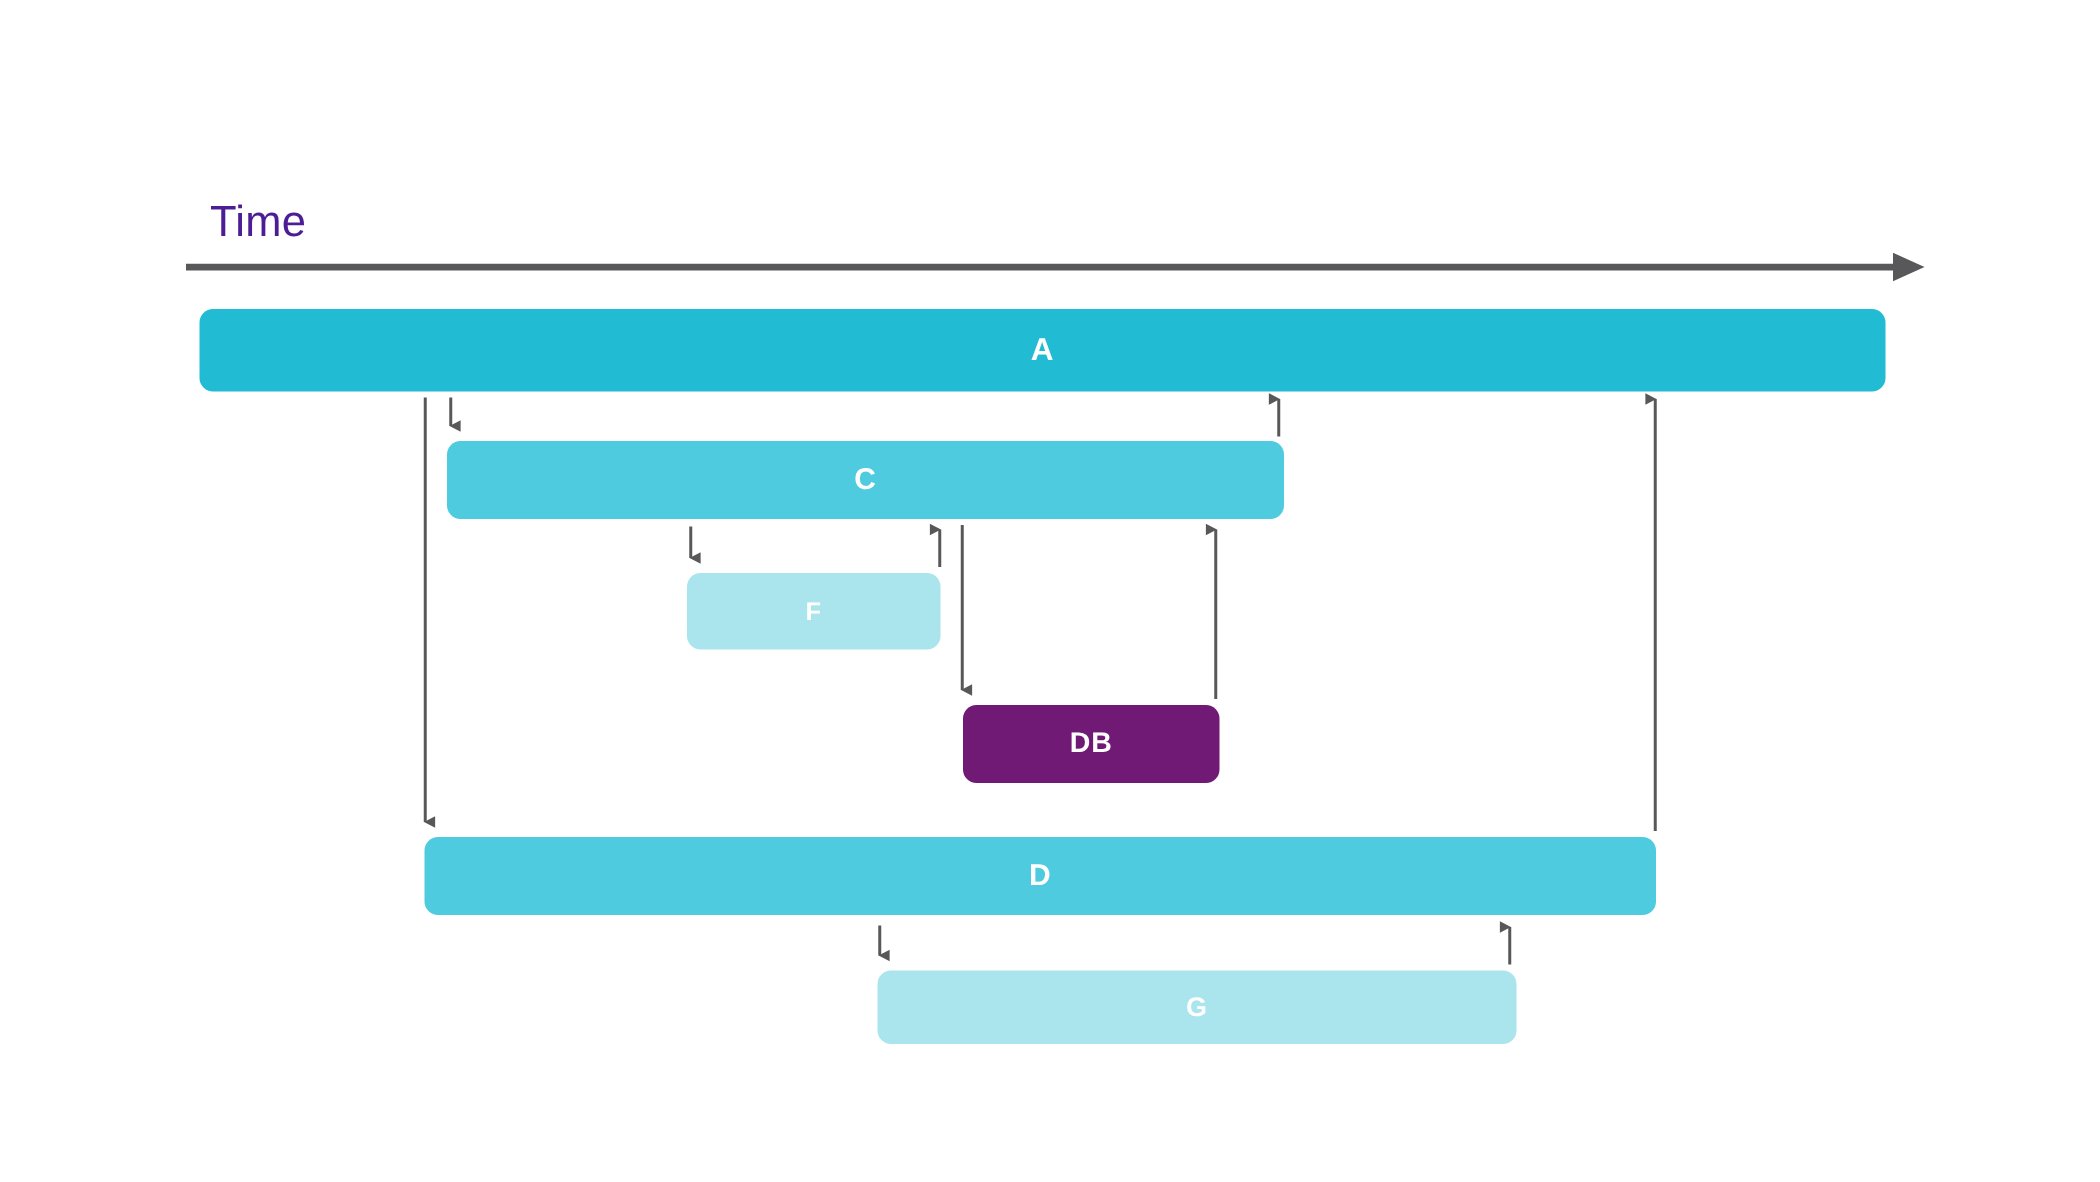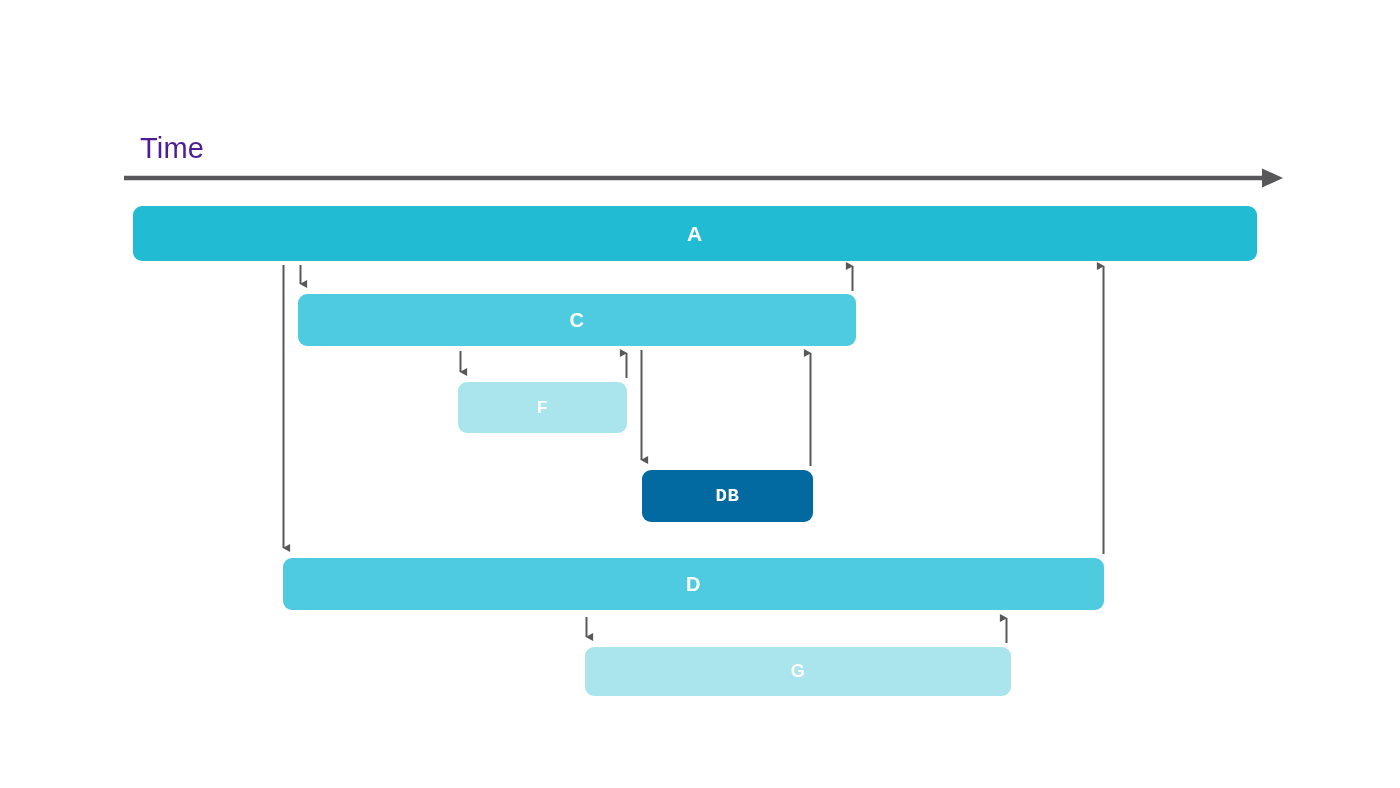--- a/index.html
+++ b/index.html
@@ -52,21 +52,21 @@
   .bar-label {
     pointer-events: none;
   }
   .bar-a  { left: 133px; top: 206px; width: 1124px; height: 55px; border-radius: 9px;
             background: #21bcd4; font-size: 21px; }
   .bar-c  { left: 298px; top: 294px; width: 558px; height: 52px; border-radius: 9px;
             background: #4fcbe0; font-size: 20px; }
   .bar-f  { left: 458px; top: 382px; width: 169px; height: 51px; border-radius: 9px;
             background: #aae5ee; font-size: 17px; }
   .bar-db { left: 642px; top: 470px; width: 171px; height: 52px; border-radius: 9px;
-            background: #0369a1; font-size: 19px; font-family: Liberation Mono, monospace; }
+            background: #701a75; font-size: 19px; }
   .bar-d  { left: 283px; top: 558px; width: 821px; height: 52px; border-radius: 9px;
             background: #4fcbe0; font-size: 20px; }
   .bar-g  { left: 585px; top: 647px; width: 426px; height: 49px; border-radius: 9px;
             background: #aae5ee; font-size: 18px; }
 </style>
 </head>
 <body>
 
 <div id="canvas">
 

